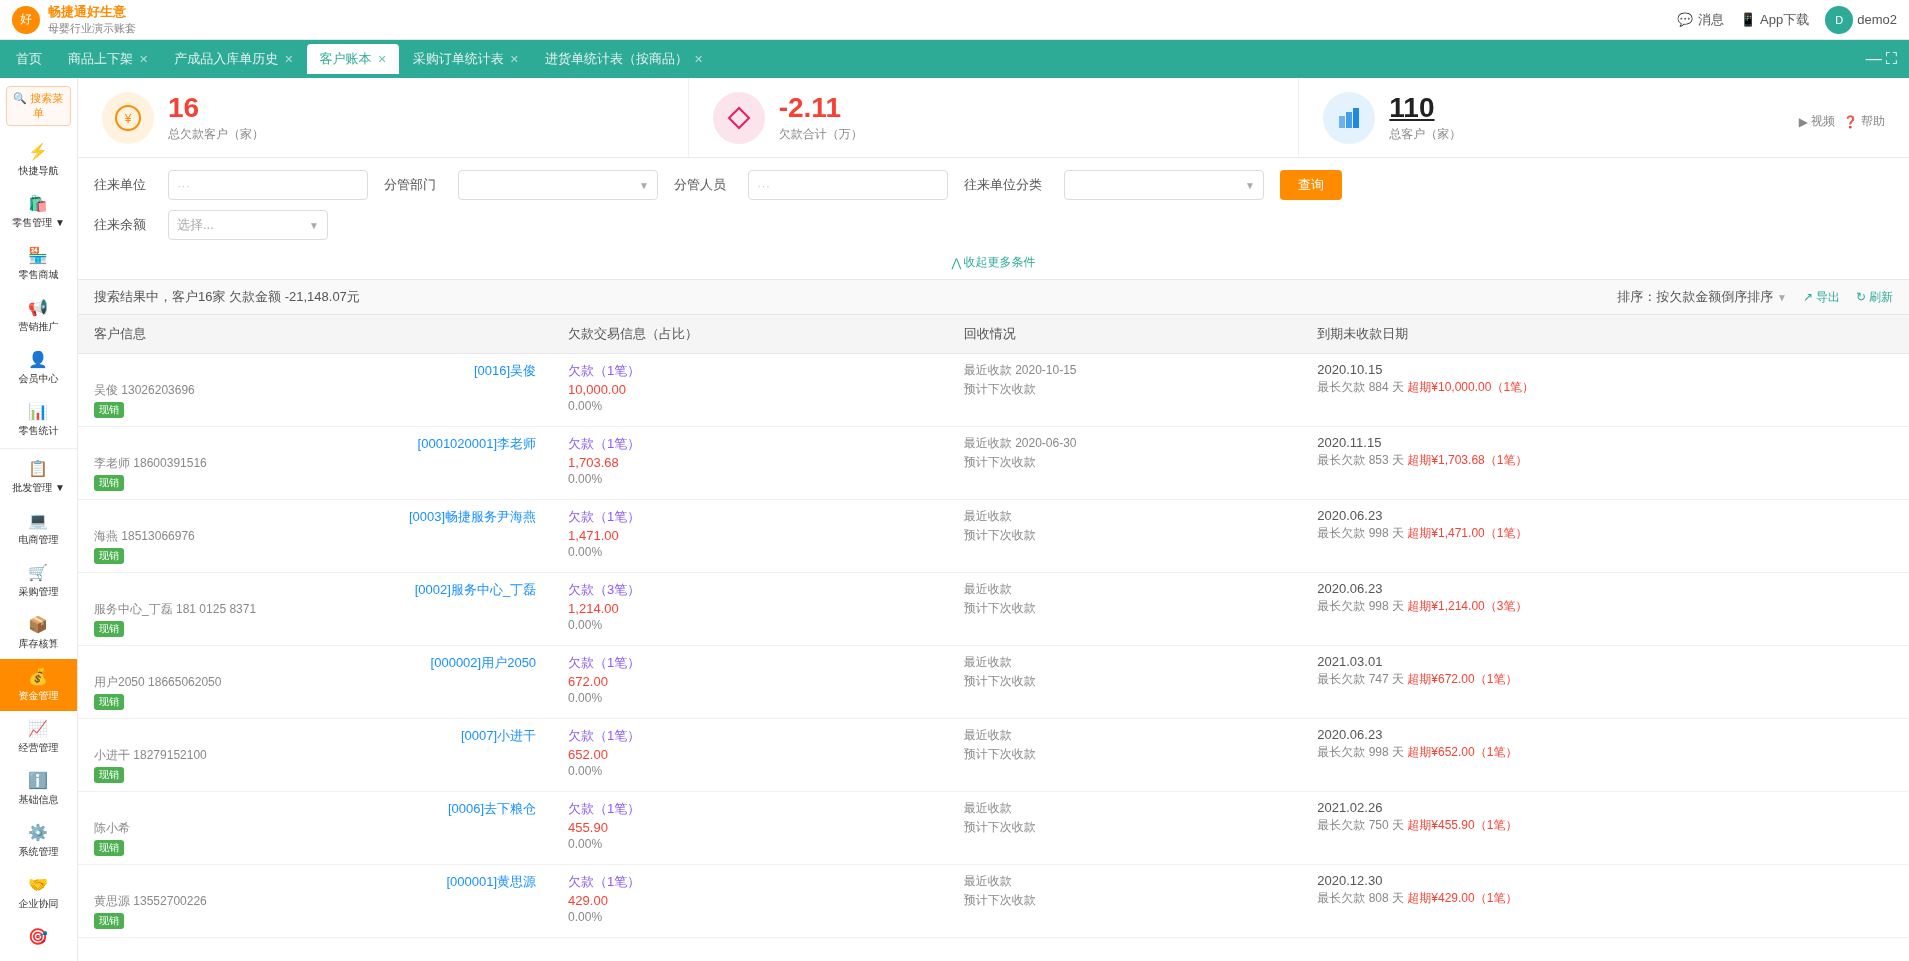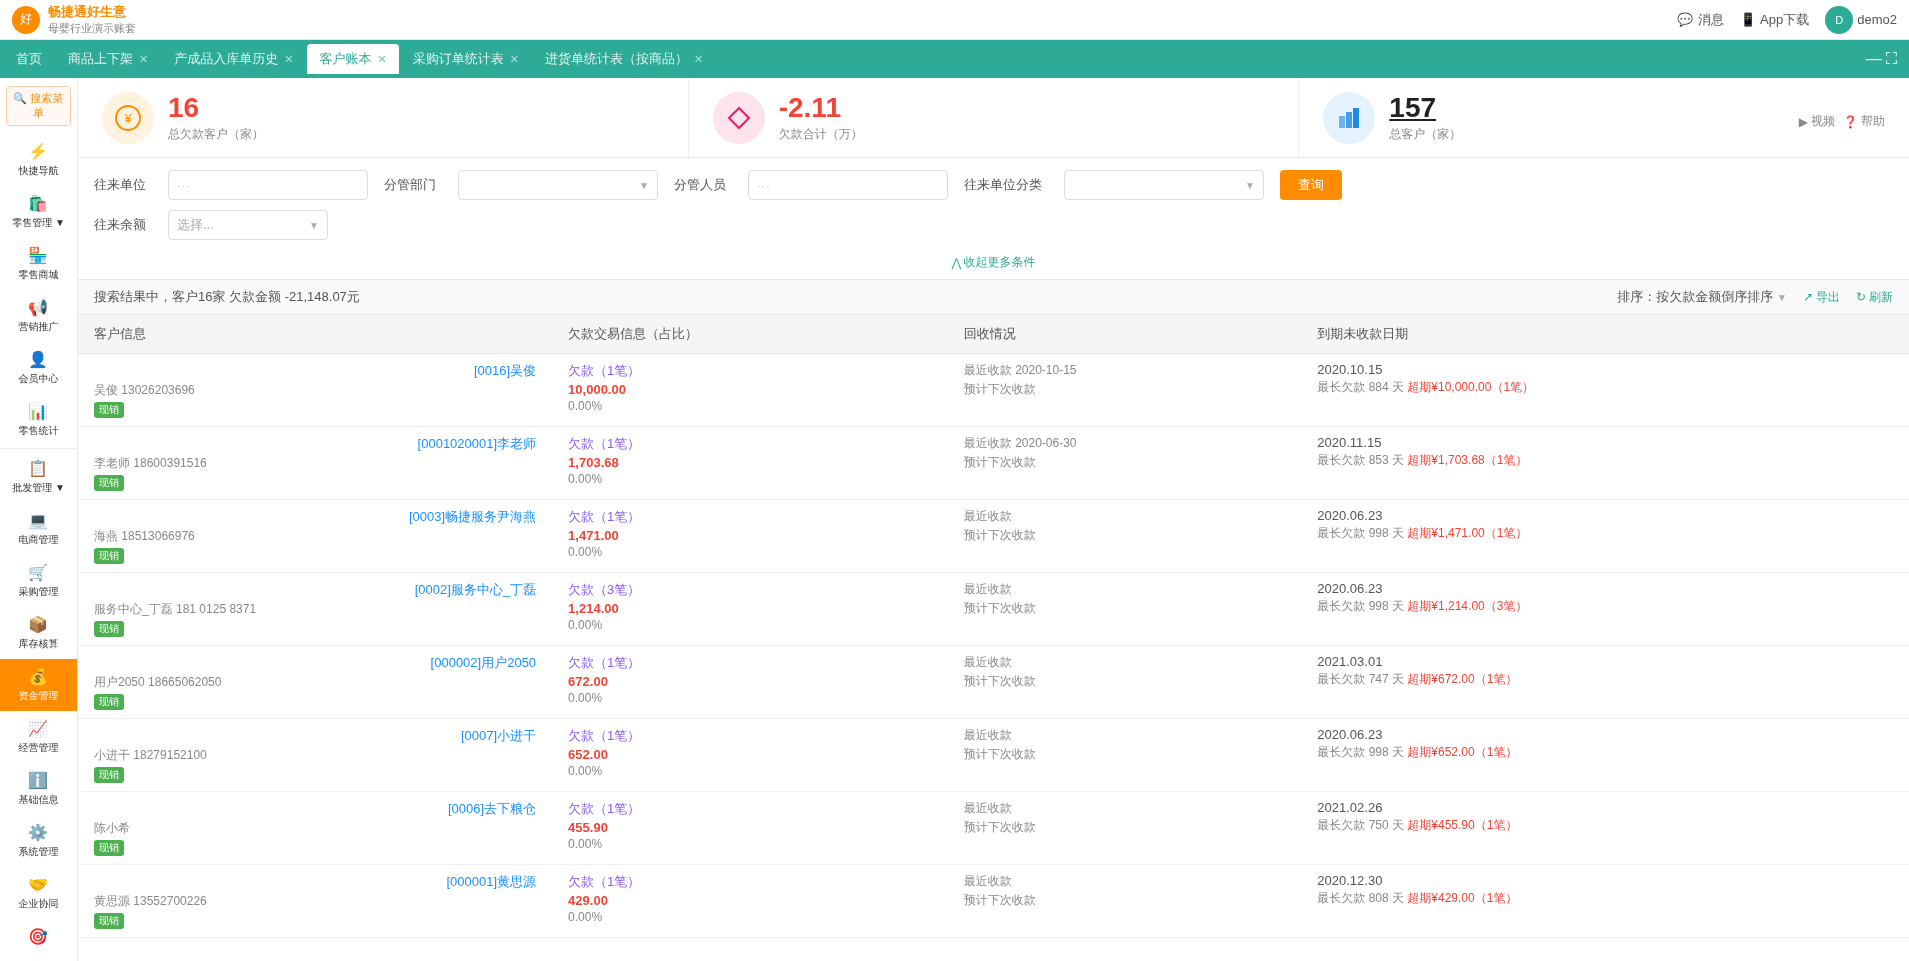--- a/index.html
+++ b/index.html
@@ -71,21 +71,21 @@
     .table-container { flex: 1; overflow-y: auto; background: #fff; }
     .data-table { width: 100%; border-collapse: collapse; }
     .data-table th { background: #f5f5f5; padding: 10px 16px; font-size: 13px; font-weight: 500; color: #555; text-align: left; border-bottom: 1px solid #e8e8e8; position: sticky; top: 0; z-index: 1; }
     .data-table td { padding: 8px 16px; border-bottom: 1px solid #f0f0f0; vertical-align: top; font-size: 13px; }
     
     .customer-name { color: #1890ff; cursor: pointer; font-size: 13px; text-align: right; }
     .customer-phone { color: #888; font-size: 12px; margin-top: 2px; }
     .badge-green { background: #4caf50; color: white; font-size: 10px; padding: 1px 5px; border-radius: 3px; display: inline-block; margin-top: 3px; }
     
     .debt-count { color: #8b5cf6; font-size: 13px; }
-    .debt-amount { color: #f44336; font-size: 13px; font-weight: 700; margin-top: 2px; }
+    .debt-amount { color: #f44336; font-size: 13px; font-weight: 400; margin-top: 2px; }
     .debt-ratio { color: #888; font-size: 12px; margin-top: 2px; }
     
     .recovery-date { color: #888; font-size: 12px; }
     .recovery-next { color: #888; font-size: 12px; margin-top: 2px; }
     
     .due-date { color: #555; font-size: 13px; }
     .due-days { color: #888; font-size: 12px; margin-top: 2px; }
     .overdue-link { color: #f44336; font-size: 12px; }
     
     .scrollbar-y { overflow-y: auto; }
@@ -253,21 +253,21 @@
       </div>
       <div class="stat-card" style="border-right:none;">
         <div class="stat-icon blue">
           <svg width="28" height="28" viewBox="0 0 28 28" fill="none">
               <rect x="4" y="12" width="6" height="12" fill="#1e88e5" opacity="0.6"></rect>
               <rect x="11" y="8" width="6" height="16" fill="#1e88e5" opacity="0.8"></rect>
               <rect x="18" y="4" width="6" height="20" fill="#1e88e5"></rect>
             </svg>
         </div>
         <div class="stat-info">
-          <div class="stat-value black" style="font-weight:bold;text-decoration:underline;">157</div>
+          <div class="stat-value black" style="font-weight:bold;text-decoration:underline;">110</div>
           <div class="stat-label">总客户（家）</div>
         </div>
         <div class="stat-right-actions">
           <span style="display:flex;align-items:center;gap:3px;color:#888;font-size:12px;">
             <span>▶</span>
             <span>视频</span>
           </span>
           <span style="display:flex;align-items:center;gap:3px;color:#888;font-size:12px;">
             <span>❓</span>
             <span>帮助</span>

